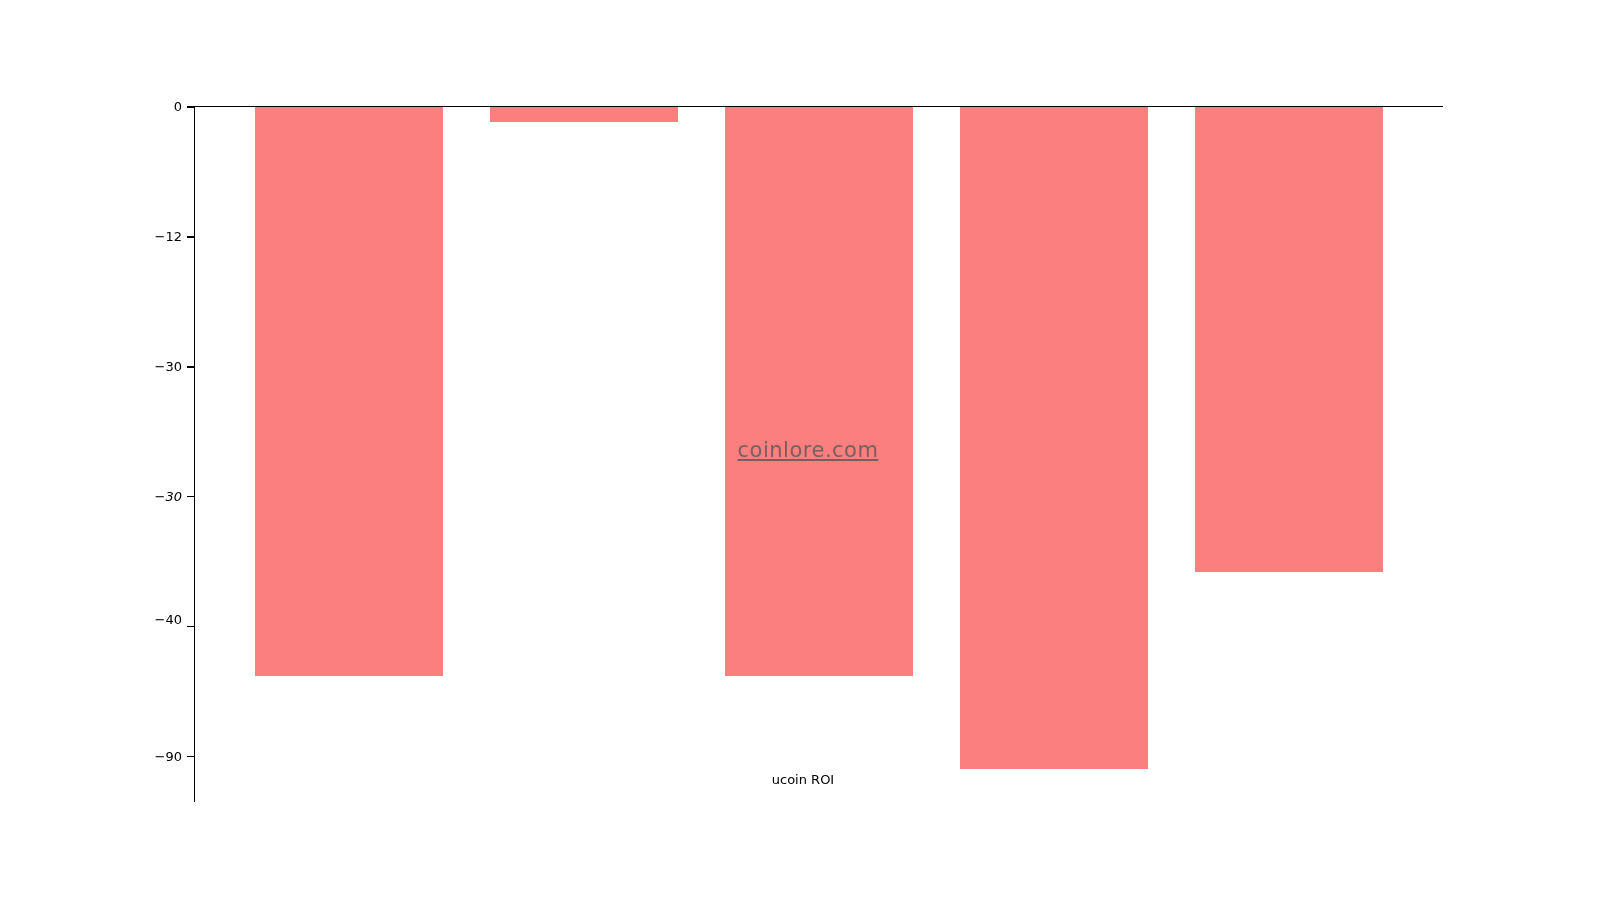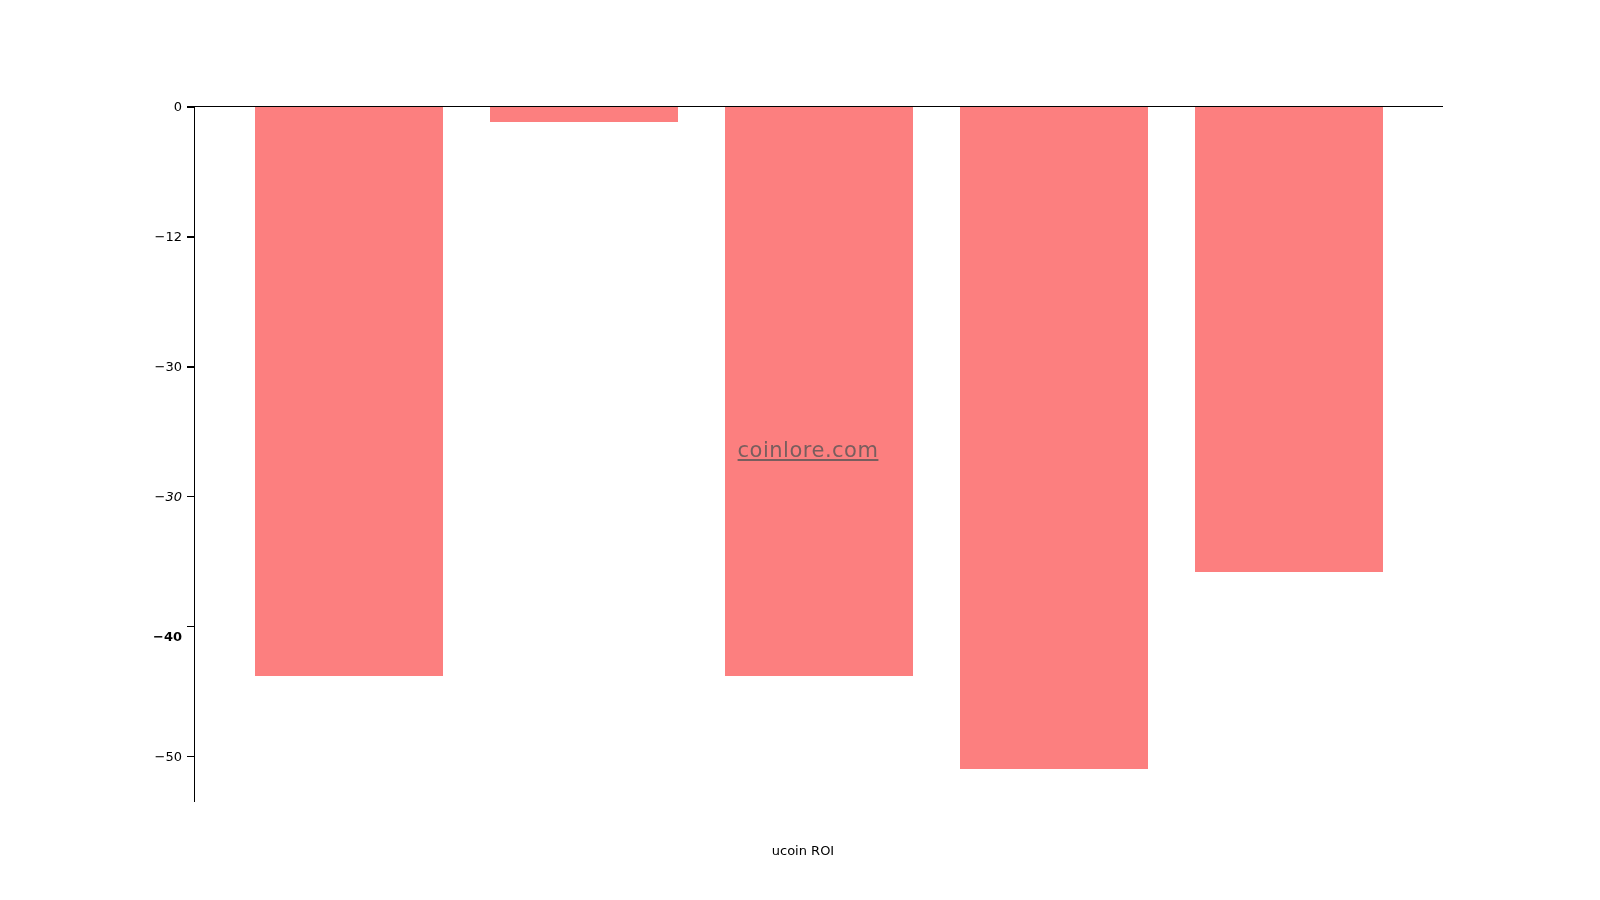--- a/index.html
+++ b/index.html
@@ -63,21 +63,21 @@
     transform: translate(-50%, -50%);
     font-size: 21px;
     letter-spacing: 0.5px;
     opacity: 0.78;
     white-space: nowrap;
     text-decoration: underline;
   }
   .xlabel {
     position: absolute;
     left: 803px;
-    top: 843px;
+    top: 772px;
     transform: translateX(-50%);
     font-size: 13px;
     color: #000000;
     white-space: nowrap;
   }
 </style>
 </head>
 <body>
 
 <div class="canvas">
@@ -94,20 +94,20 @@
     <div id="yticks">
         <div class="y-tick-mark" style="left: -8px; top: -0.6px; background: rgb(0, 0, 0);"></div>
         <div class="y-tick-label" style="left: -83px; top: -8px;">0</div>
         <div class="y-tick-mark" style="left: -8px; top: 129.307px; background: rgb(0, 0, 0);"></div>
         <div class="y-tick-label" style="left: -83px; top: 121.907px;">−12</div>
         <div class="y-tick-mark" style="left: -8px; top: 259.213px; background: rgb(0, 0, 0);"></div>
         <div class="y-tick-label" style="left: -83px; top: 251.813px;">−30</div>
         <div class="y-tick-mark" style="left: -8px; top: 389.12px; background: rgb(0, 0, 0);"></div>
         <div class="y-tick-label" style="left: -83px; top: 381.72px; font-style: italic;">−30</div>
         <div class="y-tick-mark" style="left: -8px; top: 519.026px; background: rgb(0, 0, 0);"></div>
-        <div class="y-tick-label" style="left: -83px; top: 522px; font-weight: bold;">−40</div>
+        <div class="y-tick-label" style="left: -83px; top: 505px;">−40</div>
         <div class="y-tick-mark" style="left: -8px; top: 648.933px; background: rgb(0, 0, 0);"></div>
-        <div class="y-tick-label" style="left: -83px; top: 641.533px;">−50</div>
+        <div class="y-tick-label" style="left: -83px; top: 641.533px;">−90</div>
       </div>
     <div class="watermark" style="color: rgb(85, 85, 85);">coinlore.com</div>
   </div>
   <div class="xlabel">ucoin ROI</div>
 </div>
 
 </body></html>

